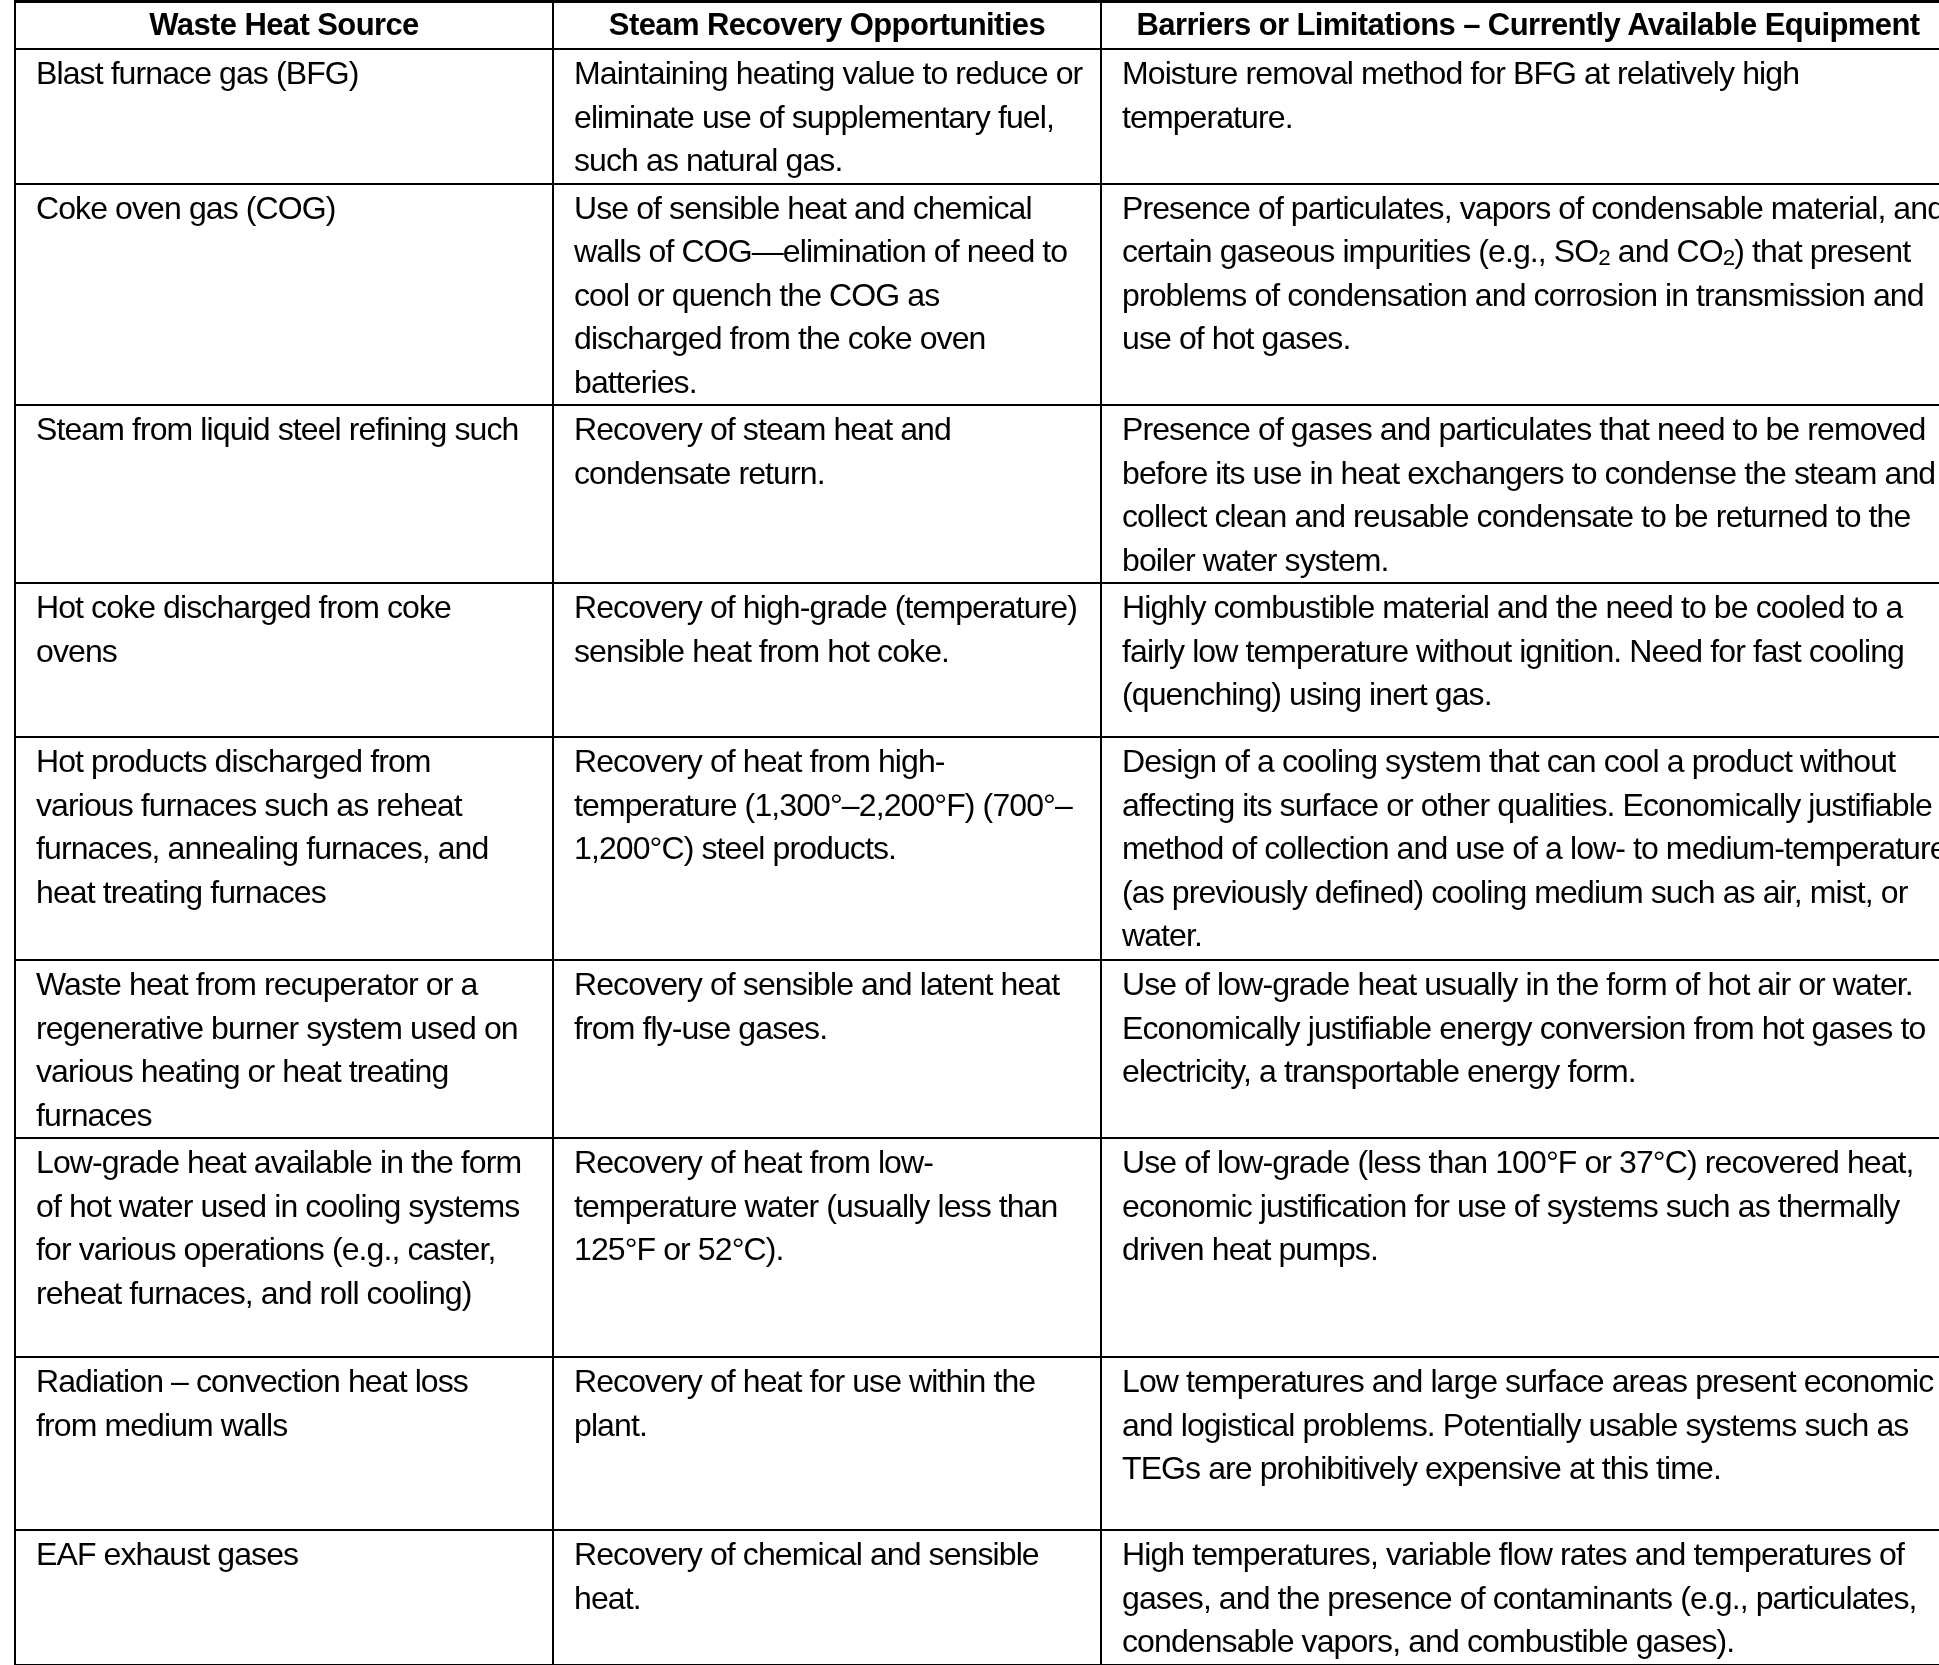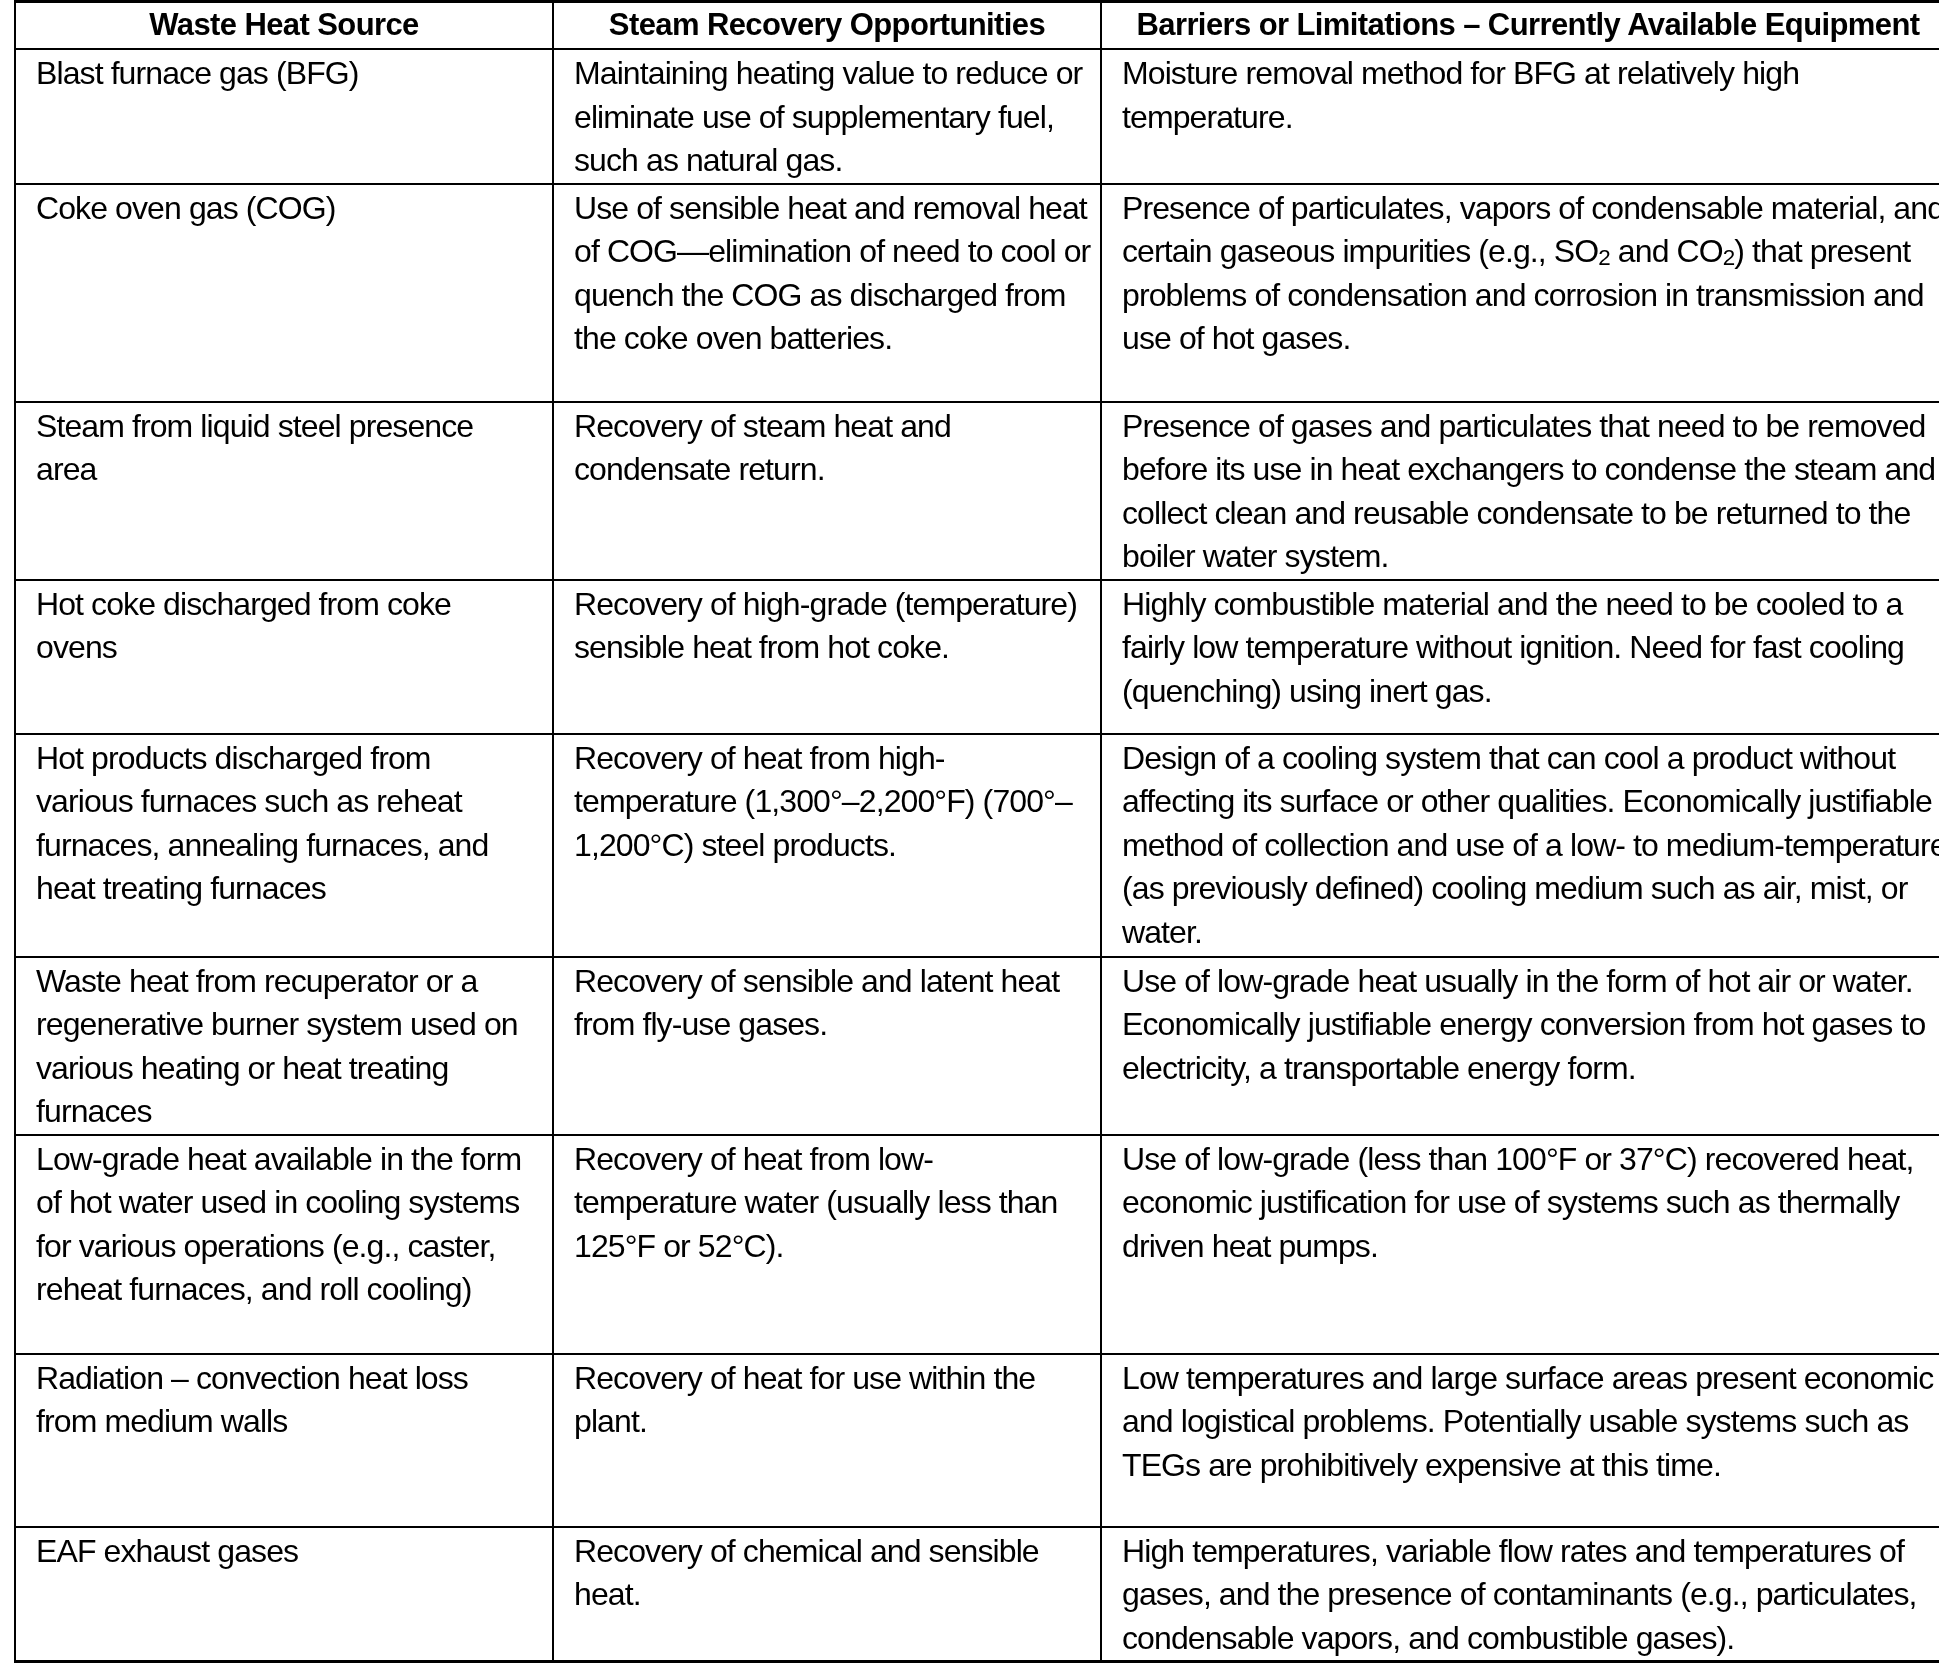--- a/index.html
+++ b/index.html
@@ -98,29 +98,29 @@
           </td>
         <td class="col3">
             <span class="cell-text">Moisture removal method for BFG at relatively high temperature.</span>
           </td>
       </tr>
       <tr class="r1">
         <td class="col1">
             <span class="cell-text">Coke oven gas (COG)</span>
           </td>
         <td class="col2">
-            <span class="cell-text">Use of sensible heat and removal heat of COG—elimination of need to cool or quench the COG as discharged from the coke oven batteries.</span>
+            <span class="cell-text">Use of sensible heat and chemical walls of COG—elimination of need to cool or quench the COG as discharged from the coke oven batteries.</span>
           </td>
         <td class="col3">
             <span class="cell-text"><span>Presence of particulates, vapors of condensable material, and certain gaseous impurities (e.g., SO</span><sub>2</sub><span> and CO</span><sub>2</sub><span>) that present problems of condensation and corrosion in transmission and use of hot gases.</span></span>
           </td>
       </tr>
       <tr class="r2">
         <td class="col1">
-            <span class="cell-text">Steam from liquid steel presence area</span>
+            <span class="cell-text">Steam from liquid steel refining such</span>
           </td>
         <td class="col2">
             <span class="cell-text">Recovery of steam heat and condensate return.</span>
           </td>
         <td class="col3">
             <span class="cell-text">Presence of gases and particulates that need to be removed before its use in heat exchangers to condense the steam and collect clean and reusable condensate to be returned to the boiler water system.</span>
           </td>
       </tr>
       <tr class="r3">
         <td class="col1">

